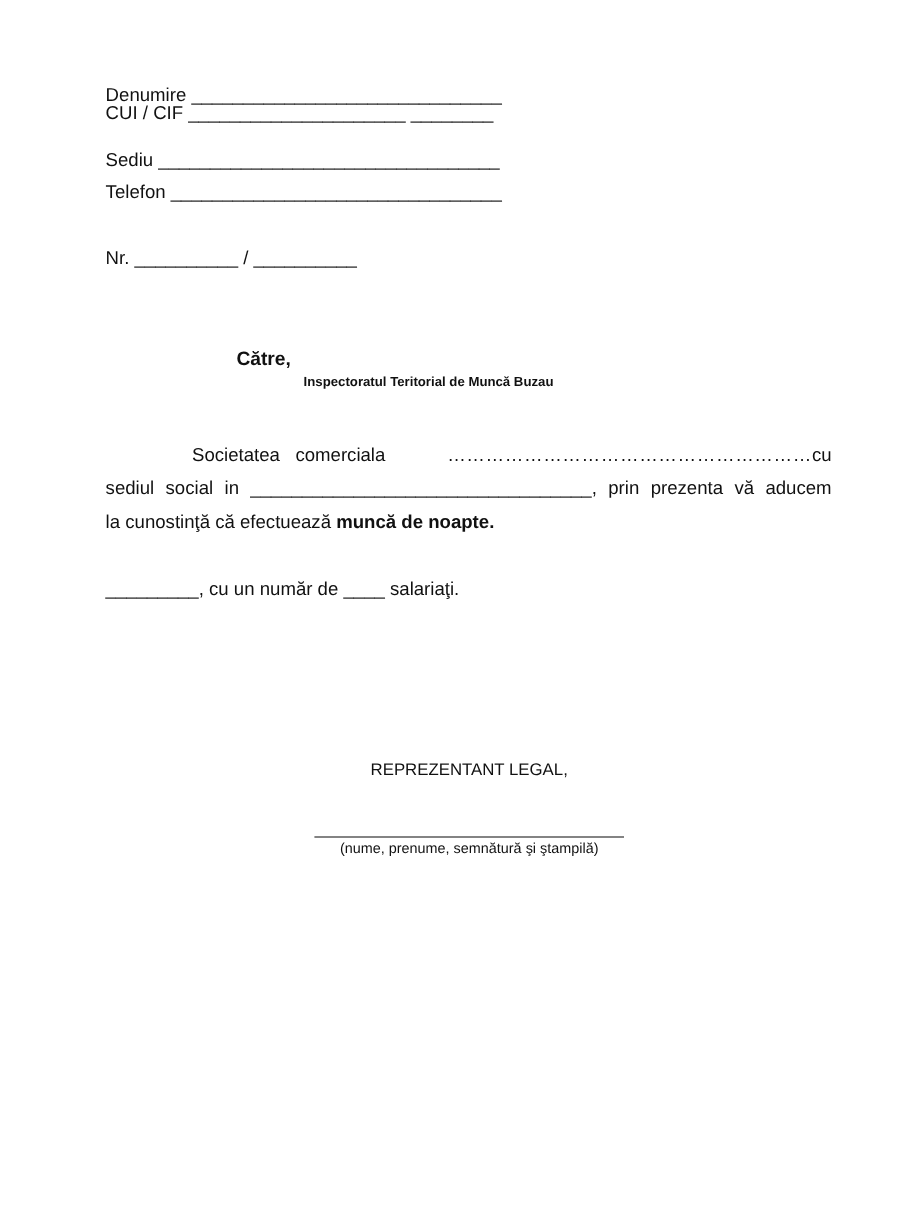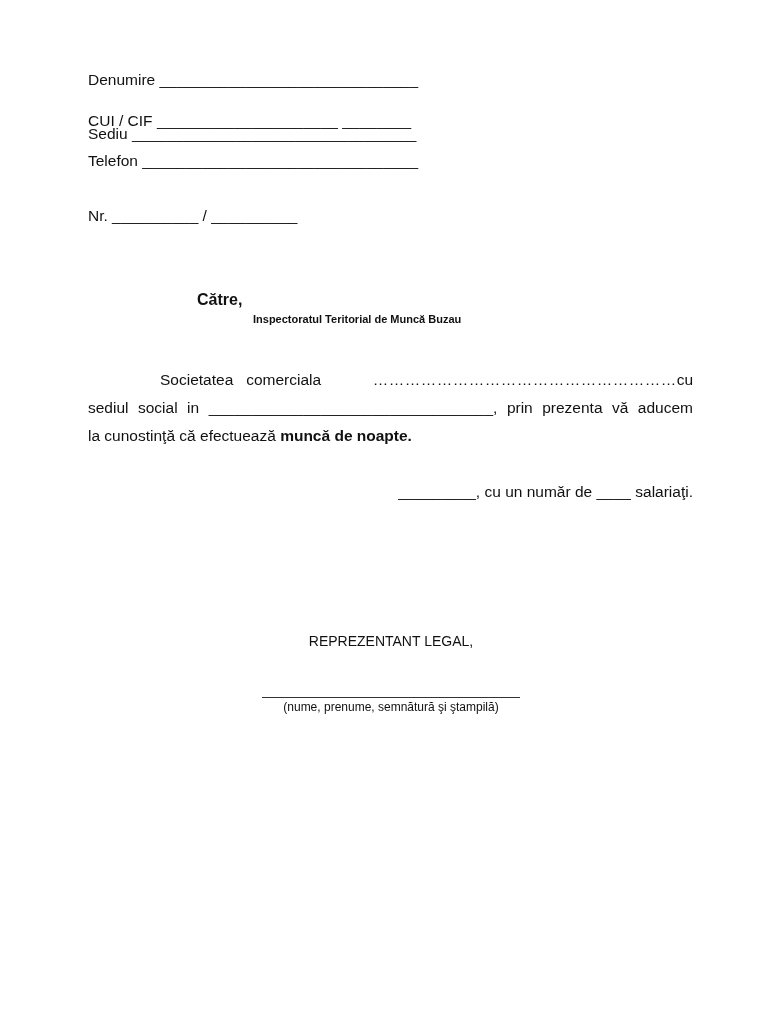--- a/index.html
+++ b/index.html
@@ -84,34 +84,34 @@
       font-size: 12px;
       line-height: 16px;
     }
   </style>
 </head>
 <body>
 
 <div class="page">
 
   <div class="header-line" style="top:70px;">Denumire ______________________________</div>
-  <div class="header-line" style="top:111px;text-align:right;">CUI / CIF _____________________ ________</div>
+  <div class="header-line" style="top:85px;text-align:right;">CUI / CIF _____________________ ________</div>
   <div class="header-line" style="top:151px;">Telefon ________________________________</div>
   <div class="header-line" style="top:124px;">Sediu _________________________________</div>
   <div class="header-line" style="top:178px;margin-top:28px;">Nr. __________ / __________</div>
 
   <div class="catre">Către,</div>
   <div class="recipient">Inspectoratul Teritorial de Muncă Buzau</div>
 
   <div class="body-line justify" style="top:398px;">sediul social in _________________________________, prin prezenta vă aducem</div>
   <div class="body-line" style="top:370px; display:flex;">
     <span style="padding-left:72px;">Societatea   comerciala</span>
     <span style="flex:1; overflow:hidden; text-align:right; letter-spacing:0.5px;">…………………………………………………</span>
     <span>cu</span>
   </div>
   <div class="body-line" style="top:426px;"><span>la cunostinţă că efectuează </span><span class="bold">muncă de noapte.</span></div>
-  <div class="body-line" style="top:482px;text-align:right;">_________, cu un număr de ____ salariaţi.</div>
+  <div class="body-line" style="top:482px;">_________, cu un număr de ____ salariaţi.</div>
 
   <div class="rep-title">REPREZENTANT LEGAL,</div>
   <div class="sig-line"></div>
   <div class="sig-caption">(nume, prenume, semnătură şi ştampilă)</div>
 
 </div>
 
 </body></html>

